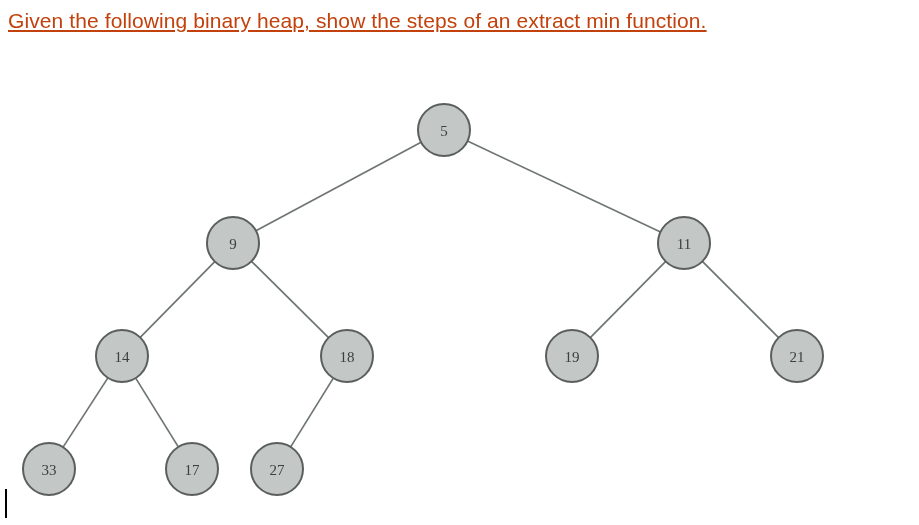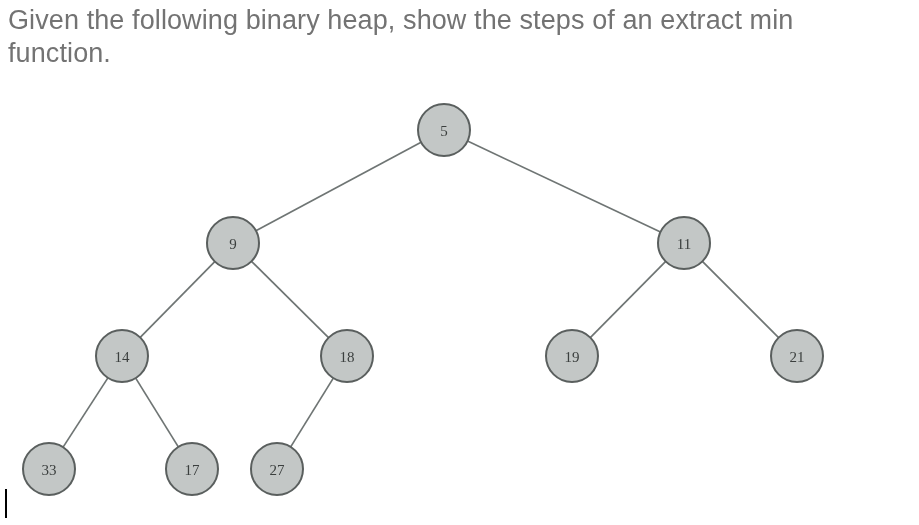--- a/index.html
+++ b/index.html
@@ -13,25 +13,26 @@
     position: relative;
     overflow: hidden;
     font-family: "Liberation Sans", sans-serif;
   }
 
   #prompt-text {
     position: absolute;
     left: 8px;
     top: 4px;
     width: 880px;
-    font-size: 27px;
+    font-size: 21px;
     line-height: 33px;
-    color: #737373;
+    color: #c2410c;
     letter-spacing: 0.1px;
     white-space: pre-wrap;
+    text-decoration: underline;
   }
 
   #tree-canvas {
     position: absolute;
     left: 0;
     top: 0;
     width: 919px;
     height: 525px;
   }
 

